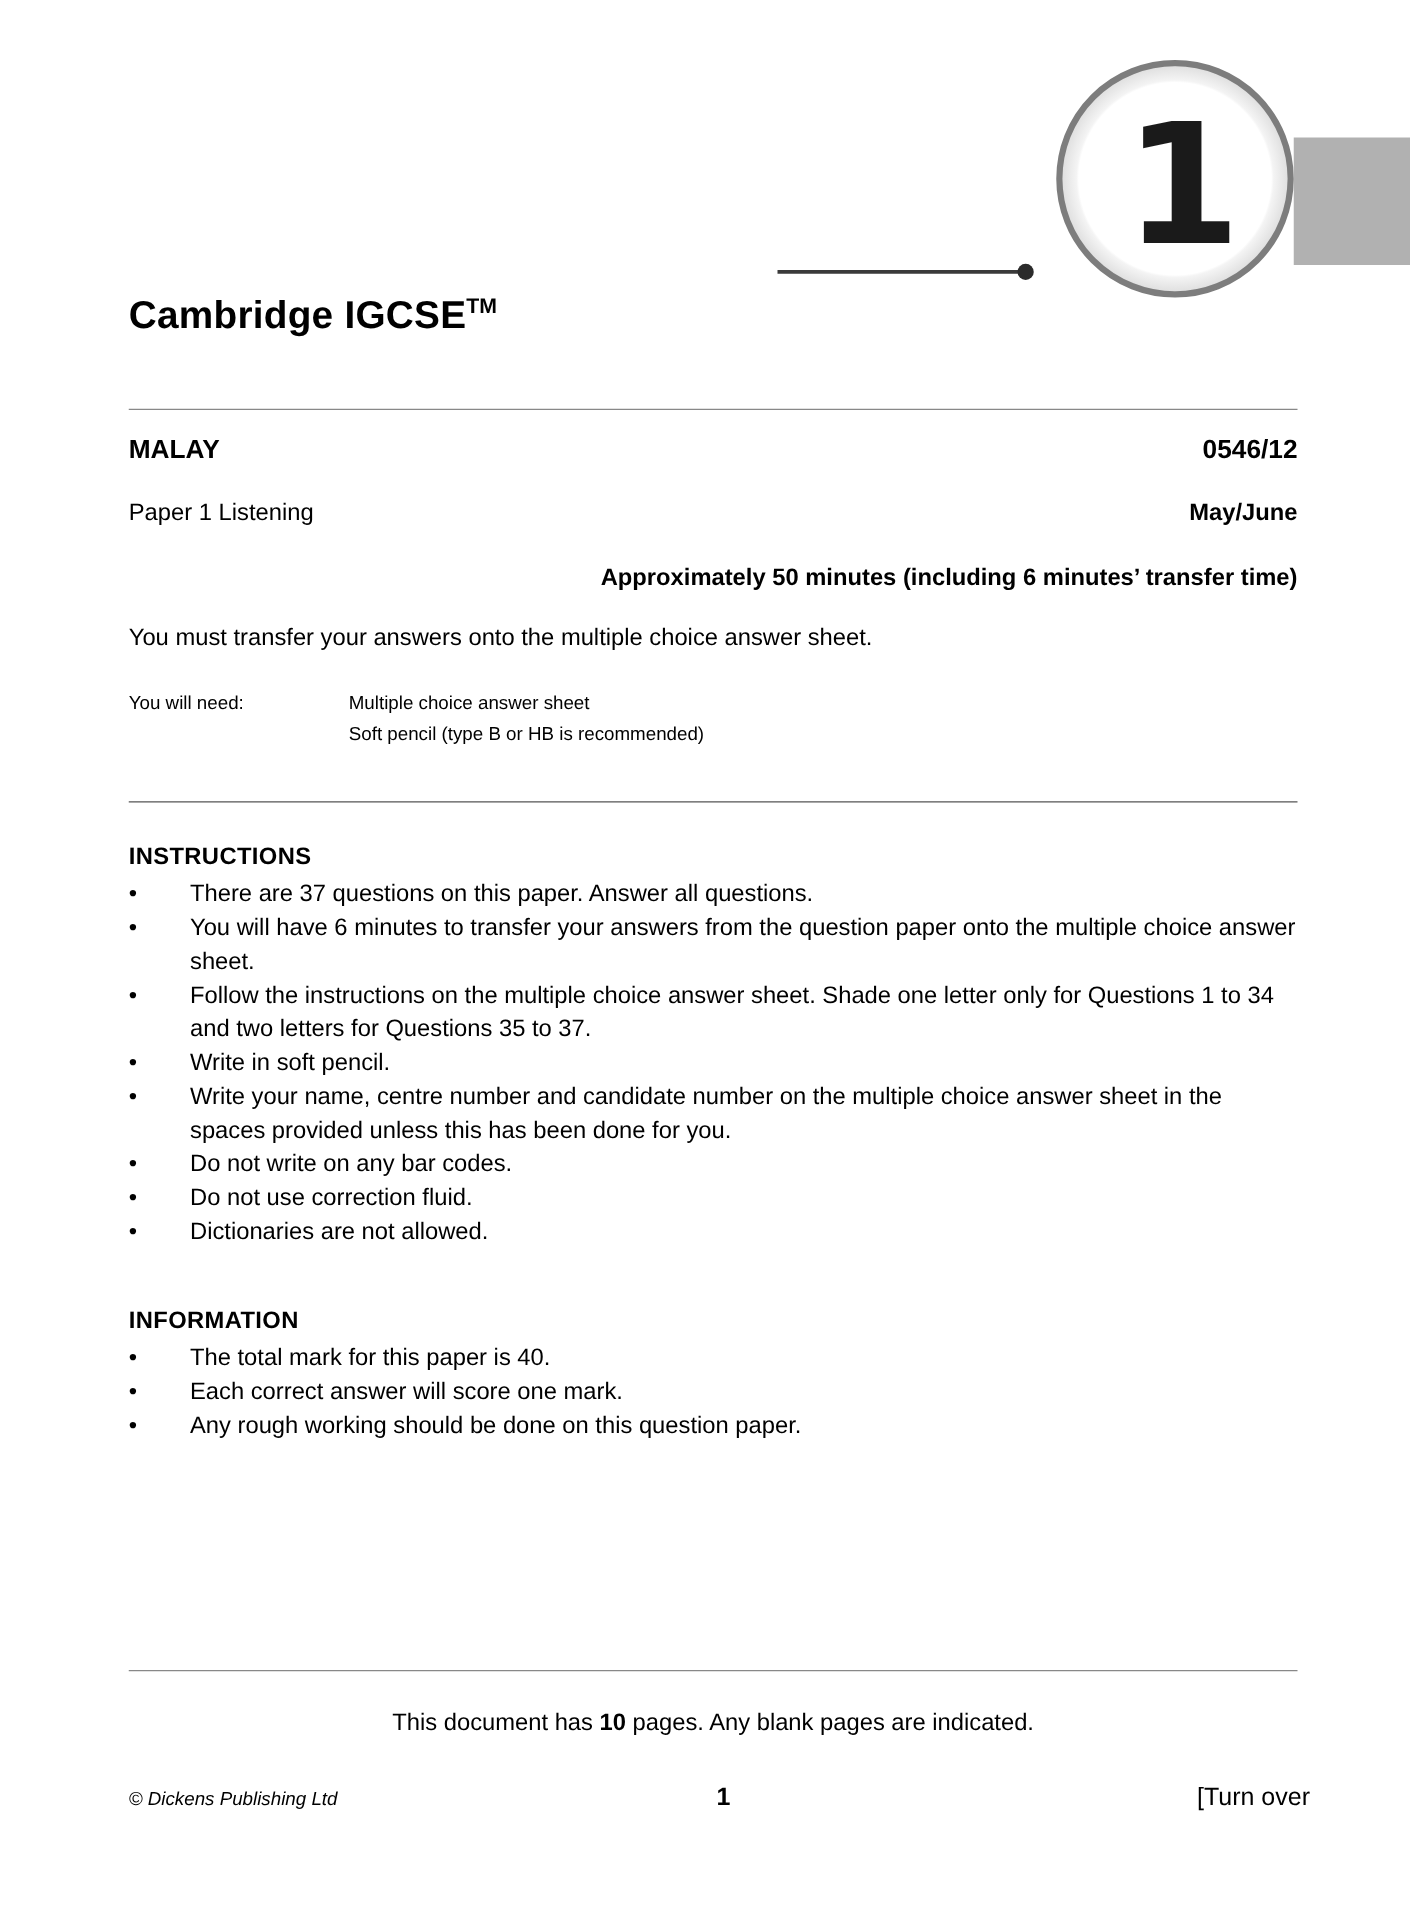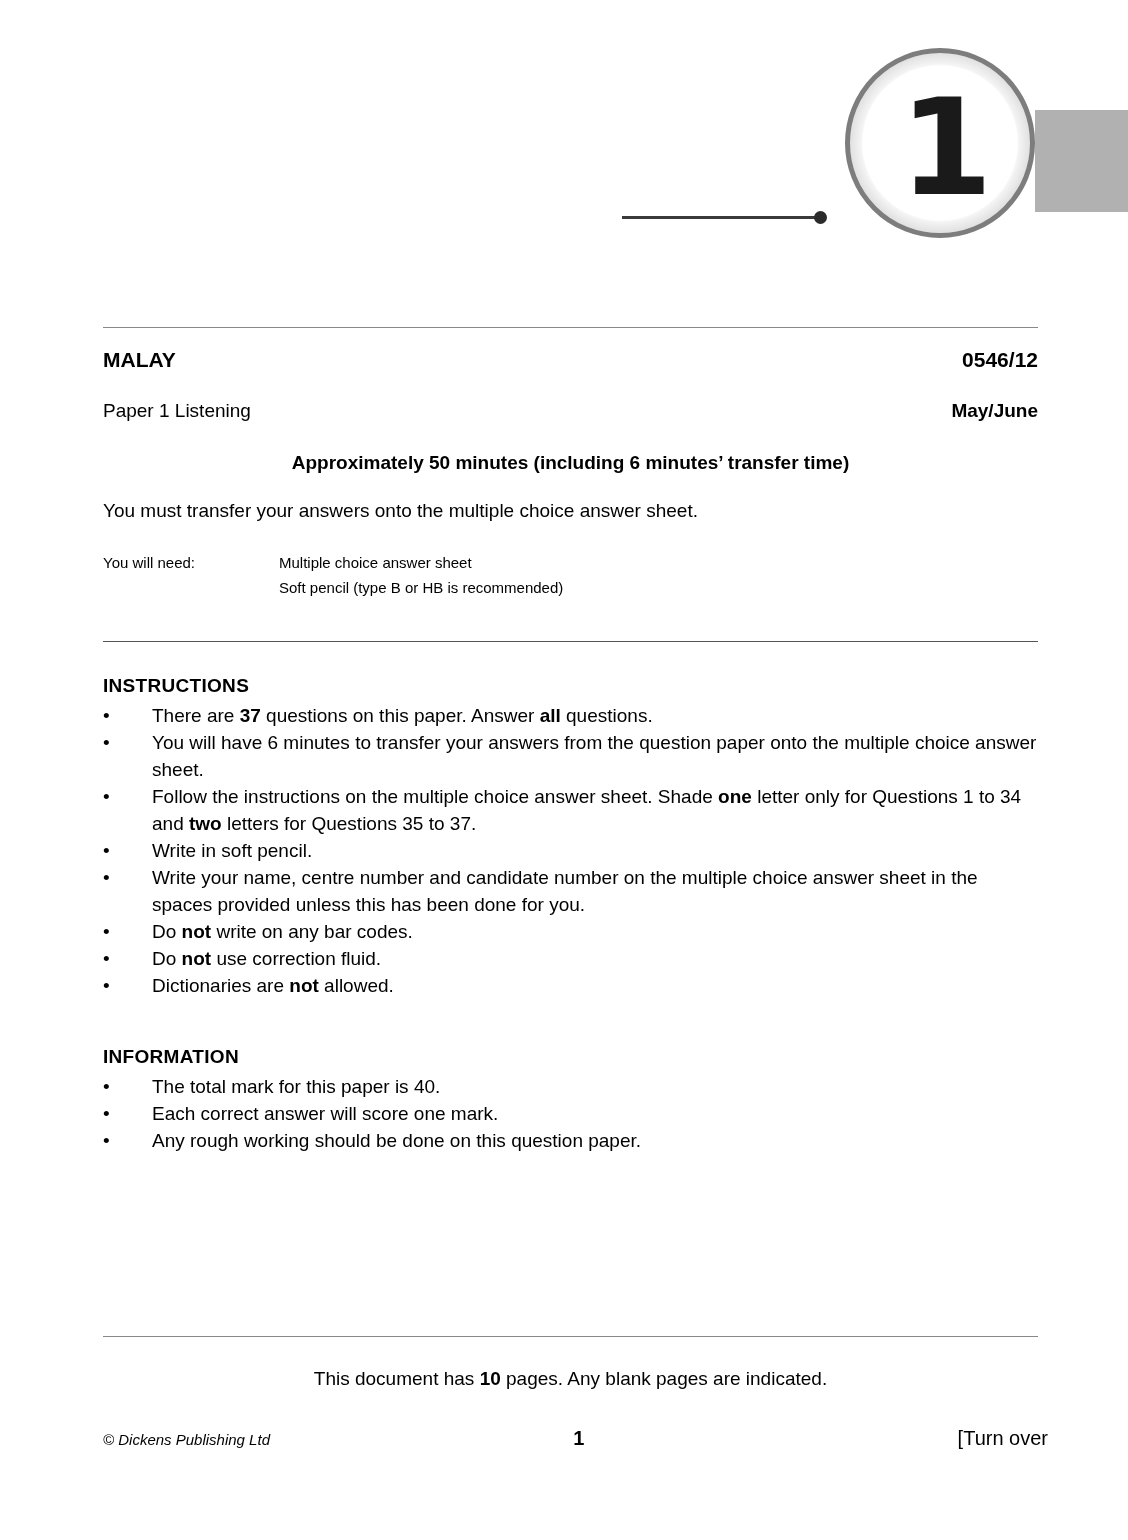--- a/index.html
+++ b/index.html
@@ -142,21 +142,21 @@
     align-items: baseline;
   }
   #subject-row { top: 348px; font-size: 21px; font-weight: bold; }
   #paper-row   { top: 400px; font-size: 19px; }
   #paper-row .right { font-weight: bold; }
 
   #duration {
     top: 452px;
     font-size: 19px;
     font-weight: bold;
-    text-align: center;
+    text-align: right;
   }
   #transfer-note {
     top: 500px;
     font-size: 19px;
   }
 
   #need-block {
     position: absolute;
     left: 103px;
     top: 550px;
@@ -195,21 +195,21 @@
     margin-bottom: 0;
   }
   ul.bullets li::before {
     content: "\2022";
     position: absolute;
     left: 0;
     top: 0;
     font-size: 19px;
     line-height: 27px;
   }
-  ul.bullets b { font-weight: bold; }
+  ul.bullets b { font-weight: normal; }
 
   #doc-pages {
     top: 1350px;
     font-size: 19px;
     text-align: center;
     margin-top: 18px;
   }
   #doc-pages b { font-weight: bold; }
 
   #footer {
@@ -246,20 +246,21 @@
 
   <div id="logo">
     <div id="logo-bar"></div>
     <div id="logo-circle">
       <div id="logo-number">1</div>
     </div>
     <div id="logo-rule"></div>
     <div id="logo-dot"></div>
   </div>
 
+  <div class="content" id="brand"><span>Cambridge IGCSE</span><span class="tm">TM</span></div>
 
   <hr class="rule" id="rule-top">
 
   <div class="row" id="subject-row">
     <span class="left">MALAY</span>
     <span class="right">0546/12</span>
   </div>
 
   <div class="row" id="paper-row">
     <span class="left">Paper 1 Listening</span>

